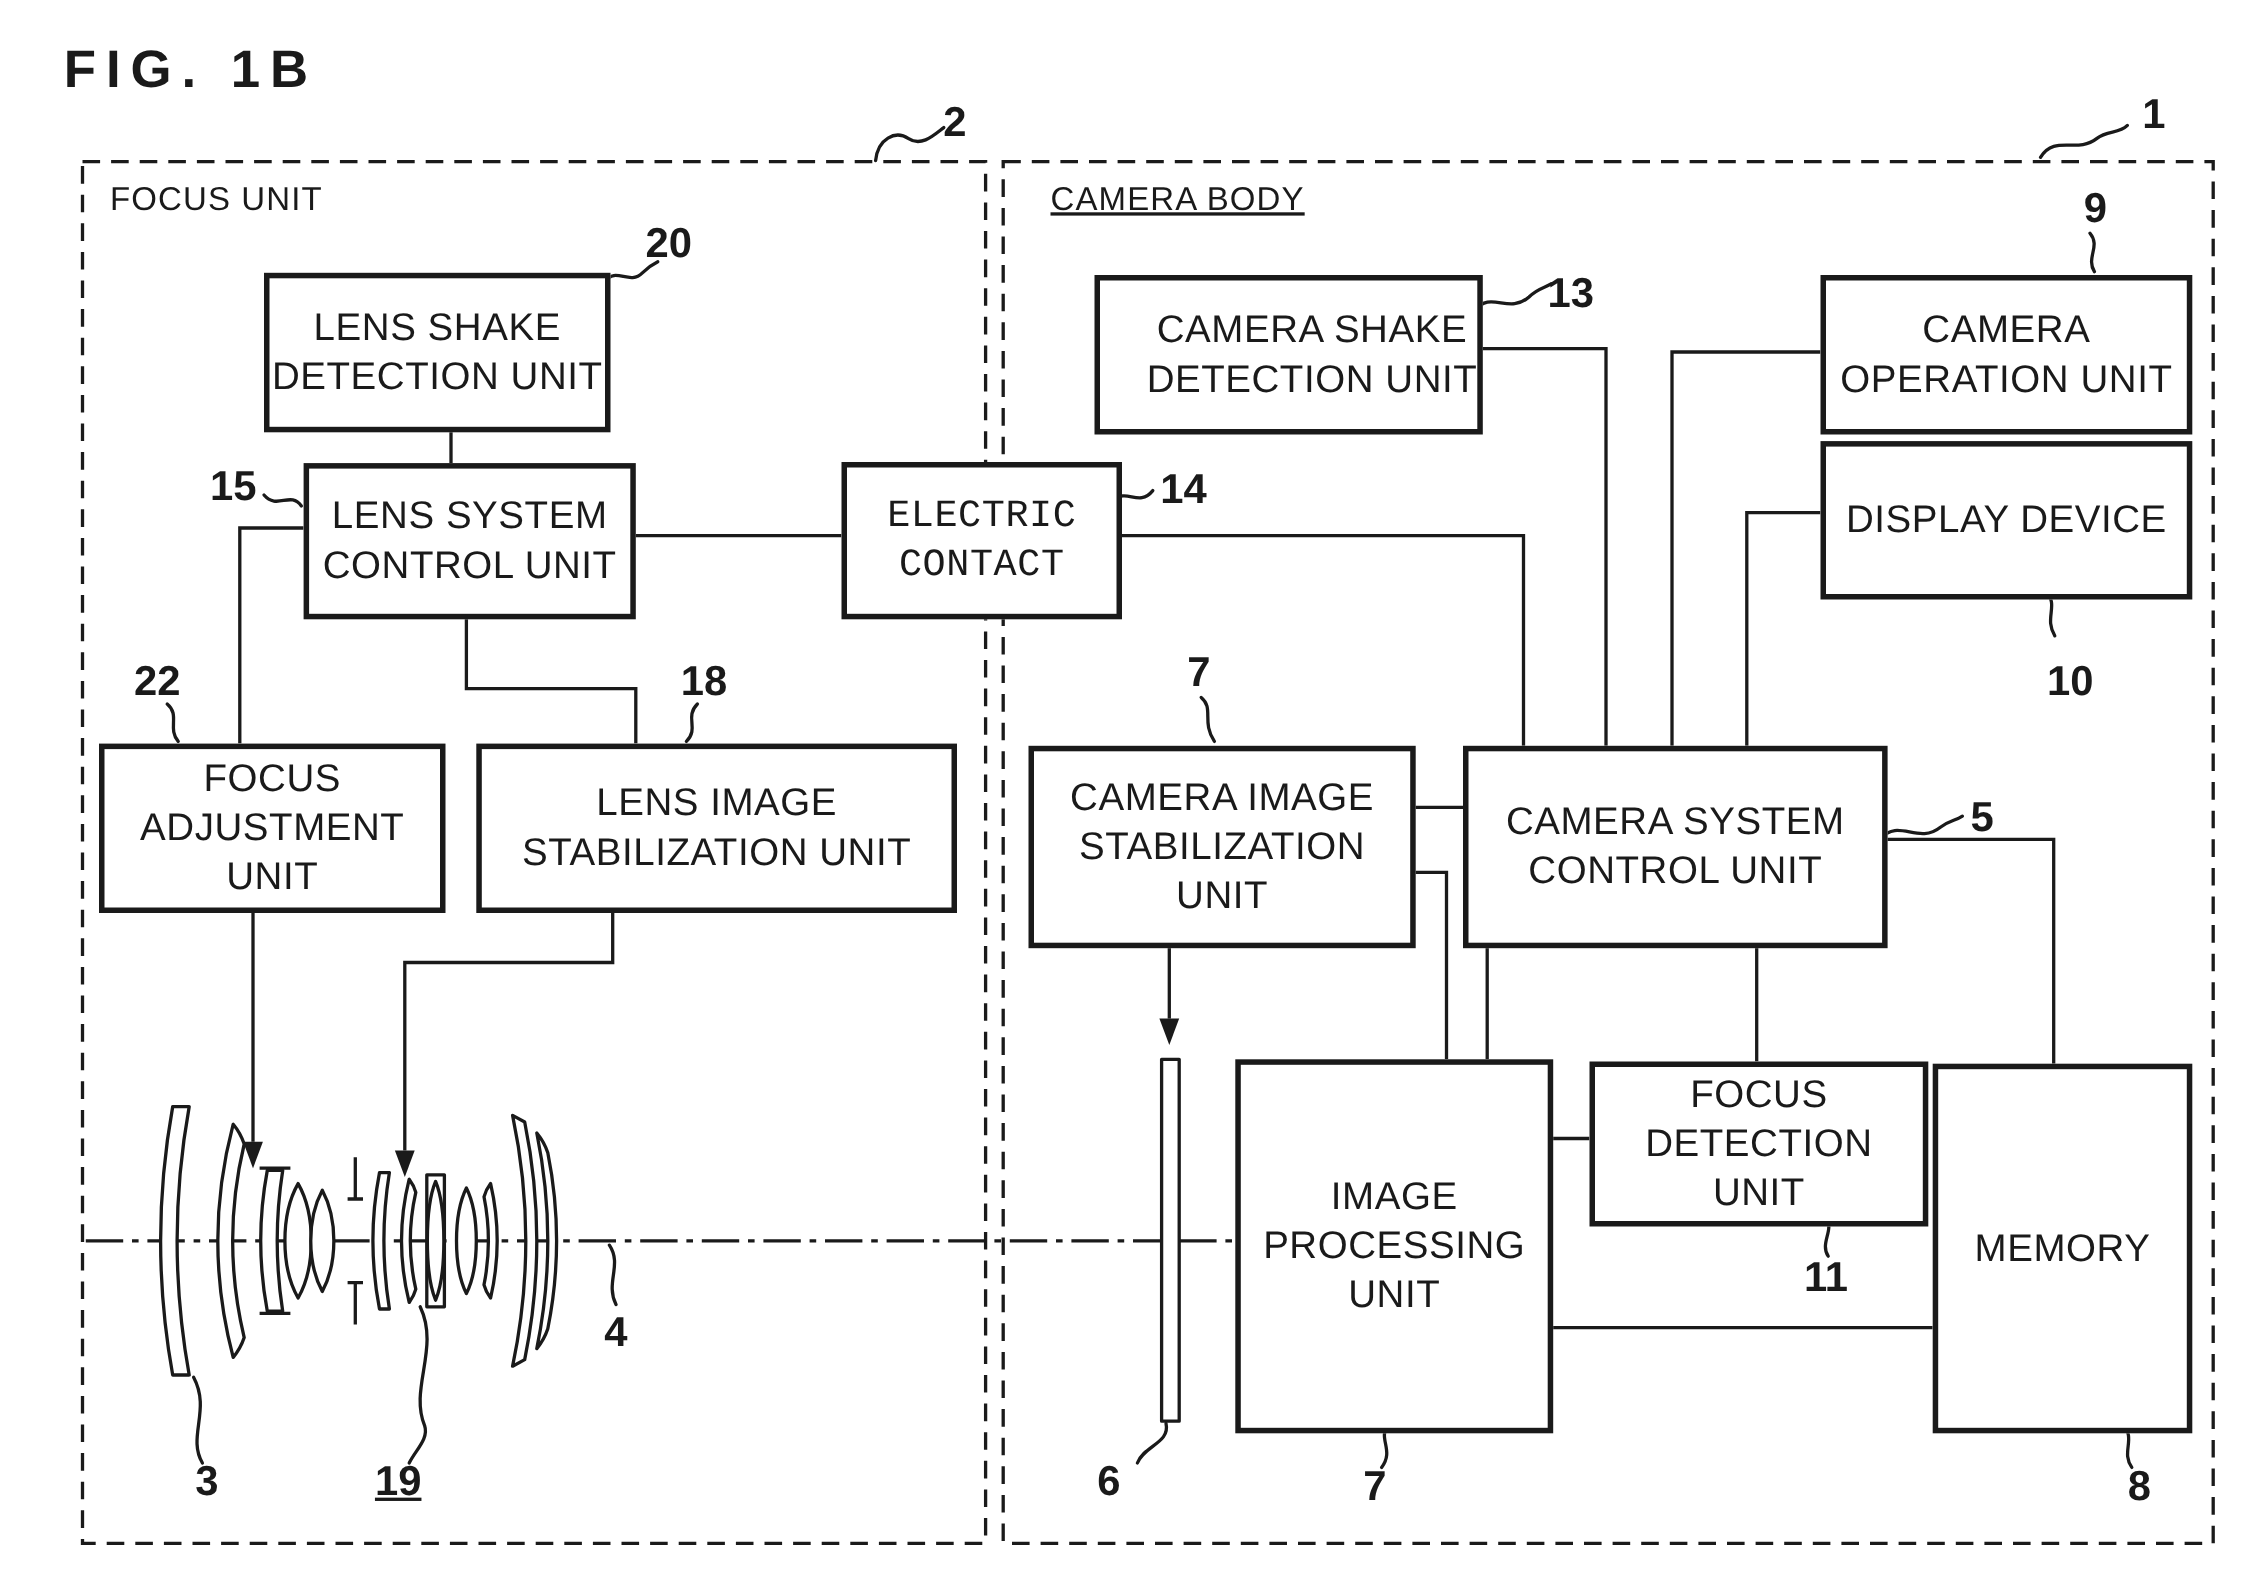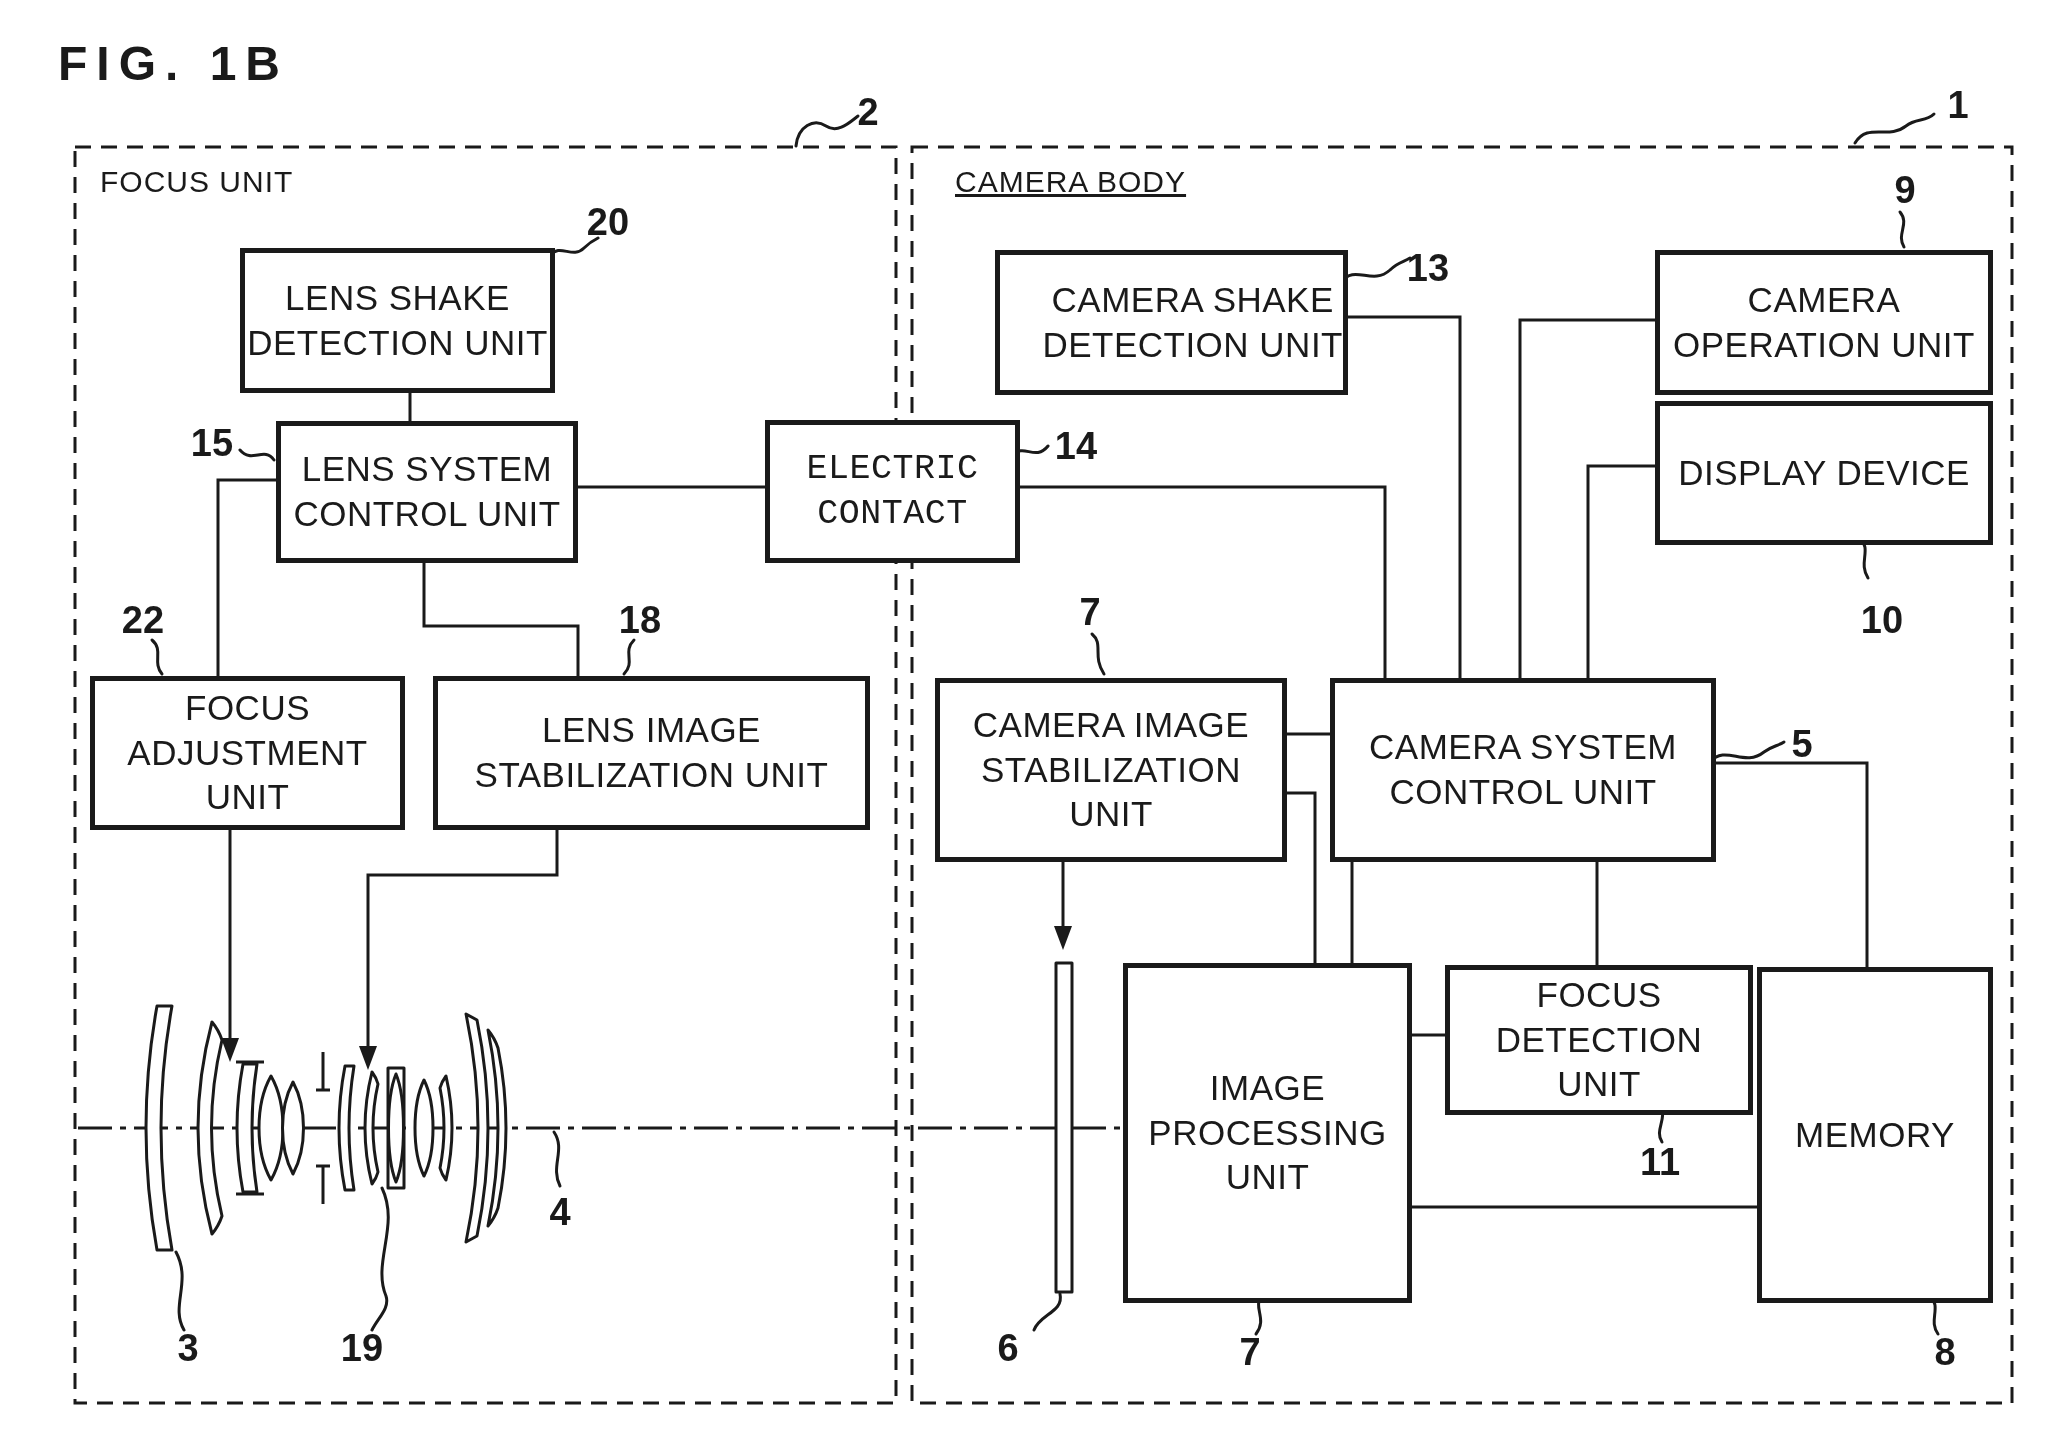--- a/index.html
+++ b/index.html
@@ -185,16 +185,16 @@
   <div class="ref" style="left:1428px;top:268px;">13</div>
   <div class="ref" style="left:1905px;top:190px;">9</div>
   <div class="ref" style="left:1882px;top:600px;margin-top:20px;">10</div>
   <div class="ref" style="left:1090px;top:612px;">7</div>
   <div class="ref" style="left:1802px;top:744px;">5</div>
   <div class="ref" style="left:1250px;top:1352px;">7</div>
   <div class="ref" style="left:1660px;top:1162px;">11</div>
   <div class="ref" style="left:1945px;top:1352px;">8</div>
   <div class="ref" style="left:1008px;top:1348px;">6</div>
   <div class="ref" style="left:188px;top:1348px;">3</div>
-  <div class="ref" style="left:362px;top:1348px;">19</div>
+  <div class="ref" style="left:362px;top:1348px;text-decoration:underline;">19</div>
   <div class="ref" style="left:560px;top:1212px;">4</div>
 
 </div>
 
 </body></html>

